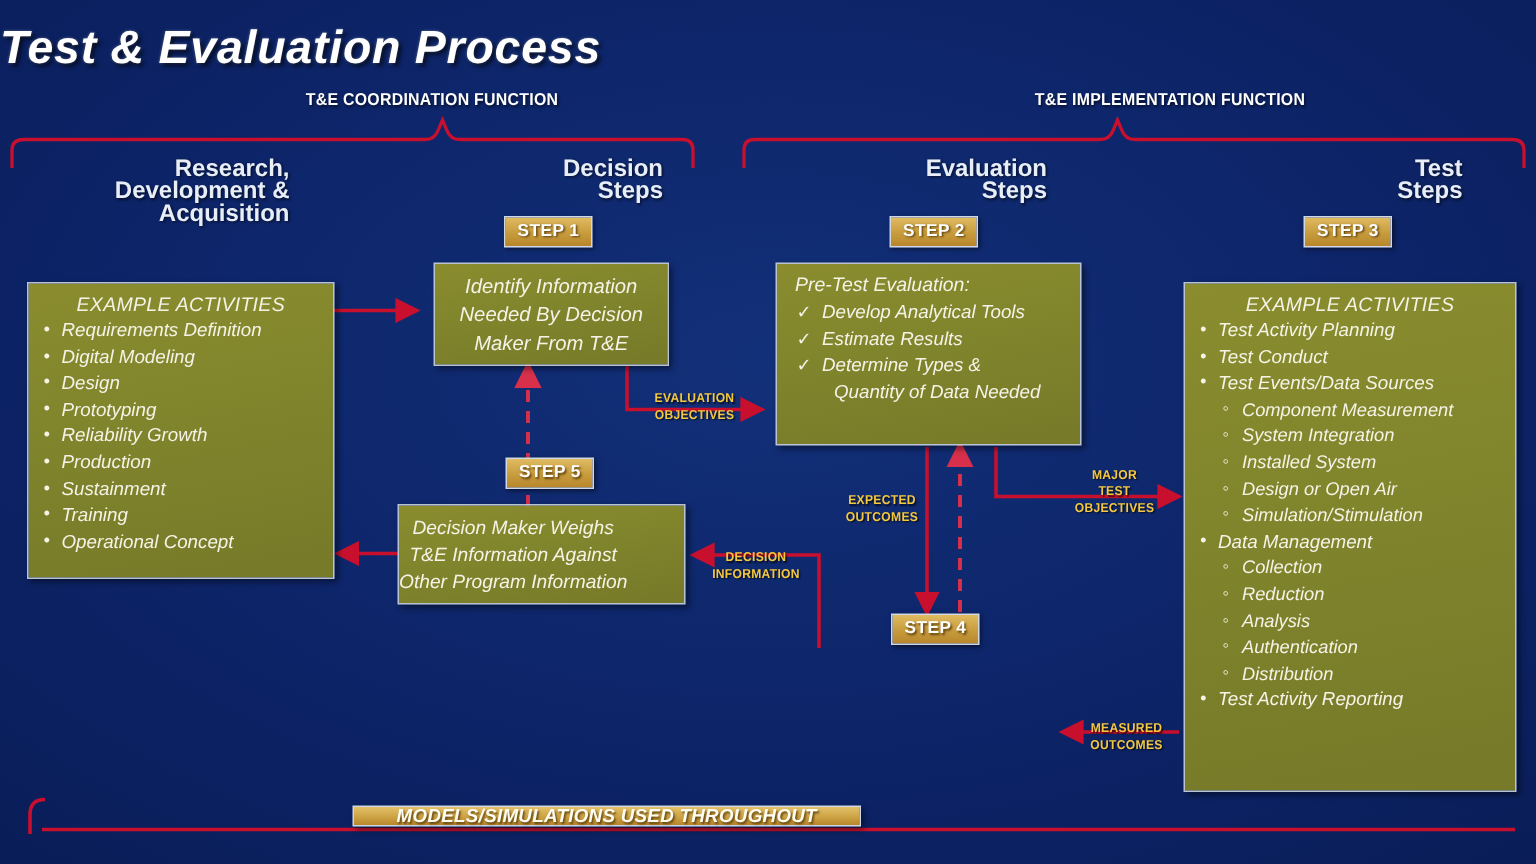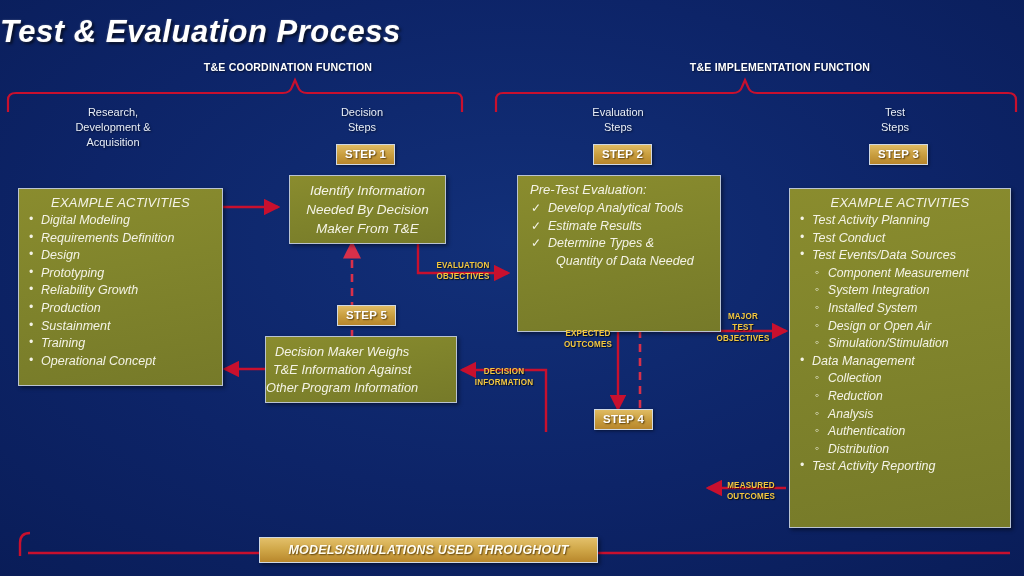--- a/index.html
+++ b/index.html
@@ -26,23 +26,24 @@
   
   .func-head{
     position:absolute;text-align:center;
     font-size:11.5px;font-weight:bold;color:#ffffff;letter-spacing:.2px;
     transform:scaleX(.92);transform-origin:center;
     text-shadow:1px 1px 2px rgba(0,0,0,.6);
   }
 
   
   .col-head{
-    position:absolute;text-align:center;
-    font-size:11px;color:#e8eef8;line-height:15px;
+    position:absolute;text-align:right;
+    font-size:16px;color:#e8eef8;line-height:15px;
     text-shadow:1px 1px 2px rgba(0,0,0,.6);
+    font-weight:bold;
   }
 
   
   .step-badge{
     position:absolute;
     font-size:11.5px;font-weight:bold;color:#ffffff;
     padding:3px 8px 4px 8px;
     background:linear-gradient(180deg,#e0bb62 0%,#c79c3d 55%,#b8862c 100%);
     border:1.5px solid #cfd8e4;
     text-shadow:1px 1px 1.5px rgba(70,45,0,.85);
@@ -176,22 +177,22 @@
 
   <div class="step-badge" style="left:336px;top:144px;">STEP 1</div>
   <div class="step-badge" style="left:593px;top:144px;">STEP 2</div>
   <div class="step-badge" style="left:869px;top:144px;">STEP 3</div>
   <div class="step-badge" style="left:594px;top:409px;">STEP 4</div>
   <div class="step-badge" style="left:337px;top:305px;">STEP 5</div>
 
   <div class="obox" style="left:18px;top:188px;width:205px;height:198px;padding:0 4px;">
     <div class="hd">EXAMPLE ACTIVITIES</div>
     <ul>
+      <li class="l1">Requirements Definition</li>
       <li class="l1">Digital Modeling</li>
-      <li class="l1">Requirements Definition</li>
       <li class="l1">Design</li>
       <li class="l1">Prototyping</li>
       <li class="l1">Reliability Growth</li>
       <li class="l1">Production</li>
       <li class="l1">Sustainment</li>
       <li class="l1">Training</li>
       <li class="l1">Operational Concept</li>
     </ul>
   </div>
 
@@ -204,21 +205,21 @@
   </div>
 
   <div class="obox" style="left:265px;top:336px;width:192px;height:67px;display:flex;align-items:center;justify-content:flex-start;">
     <div class="ctr" style="font-size:12.8px;line-height:18px;">
       <div>Decision Maker Weighs</div>
       <div>T&amp;E Information Against</div>
       <div>Other Program Information</div>
     </div>
   </div>
 
-  <div class="obox" style="left:517px;top:175px;width:204px;height:157px;padding:6px 4px 0 4px;">
+  <div class="obox" style="left:517px;top:175px;width:204px;height:122px;padding:6px 4px 0 4px;">
     <div style="font-size:13px;padding-left:8px;padding-bottom:3px;">Pre-Test Evaluation:</div>
     <ul>
       <li class="chk">Develop Analytical Tools</li>
       <li class="chk">Estimate Results</li>
       <li class="chk">Determine Types &amp;</li>
       <li class="cont">Quantity of Data Needed</li>
     </ul>
   </div>
 
   <div class="obox" style="left:789px;top:188px;width:222px;height:340px;padding:0 4px;">
@@ -252,15 +253,15 @@
 
   <div class="clabel" style="left:551px;top:328px;width:74px;white-space:pre-line;">EXPECTED
 OUTCOMES</div>
 
   <div class="clabel" style="left:711px;top:480px;width:80px;white-space:pre-line;">MEASURED
 OUTCOMES</div>
 
   <div class="clabel" style="left:466px;top:366px;width:76px;white-space:pre-line;">DECISION
 INFORMATION</div>
 
-  <div class="botbar" style="left:259px;top:537px;width:339px;height:26px;">MODELS/SIMULATIONS USED THROUGHOUT</div>
+  <div class="botbar" style="left:235px;top:537px;width:339px;height:14px;">MODELS/SIMULATIONS USED THROUGHOUT</div>
 
 </div>
 
 </body></html>

